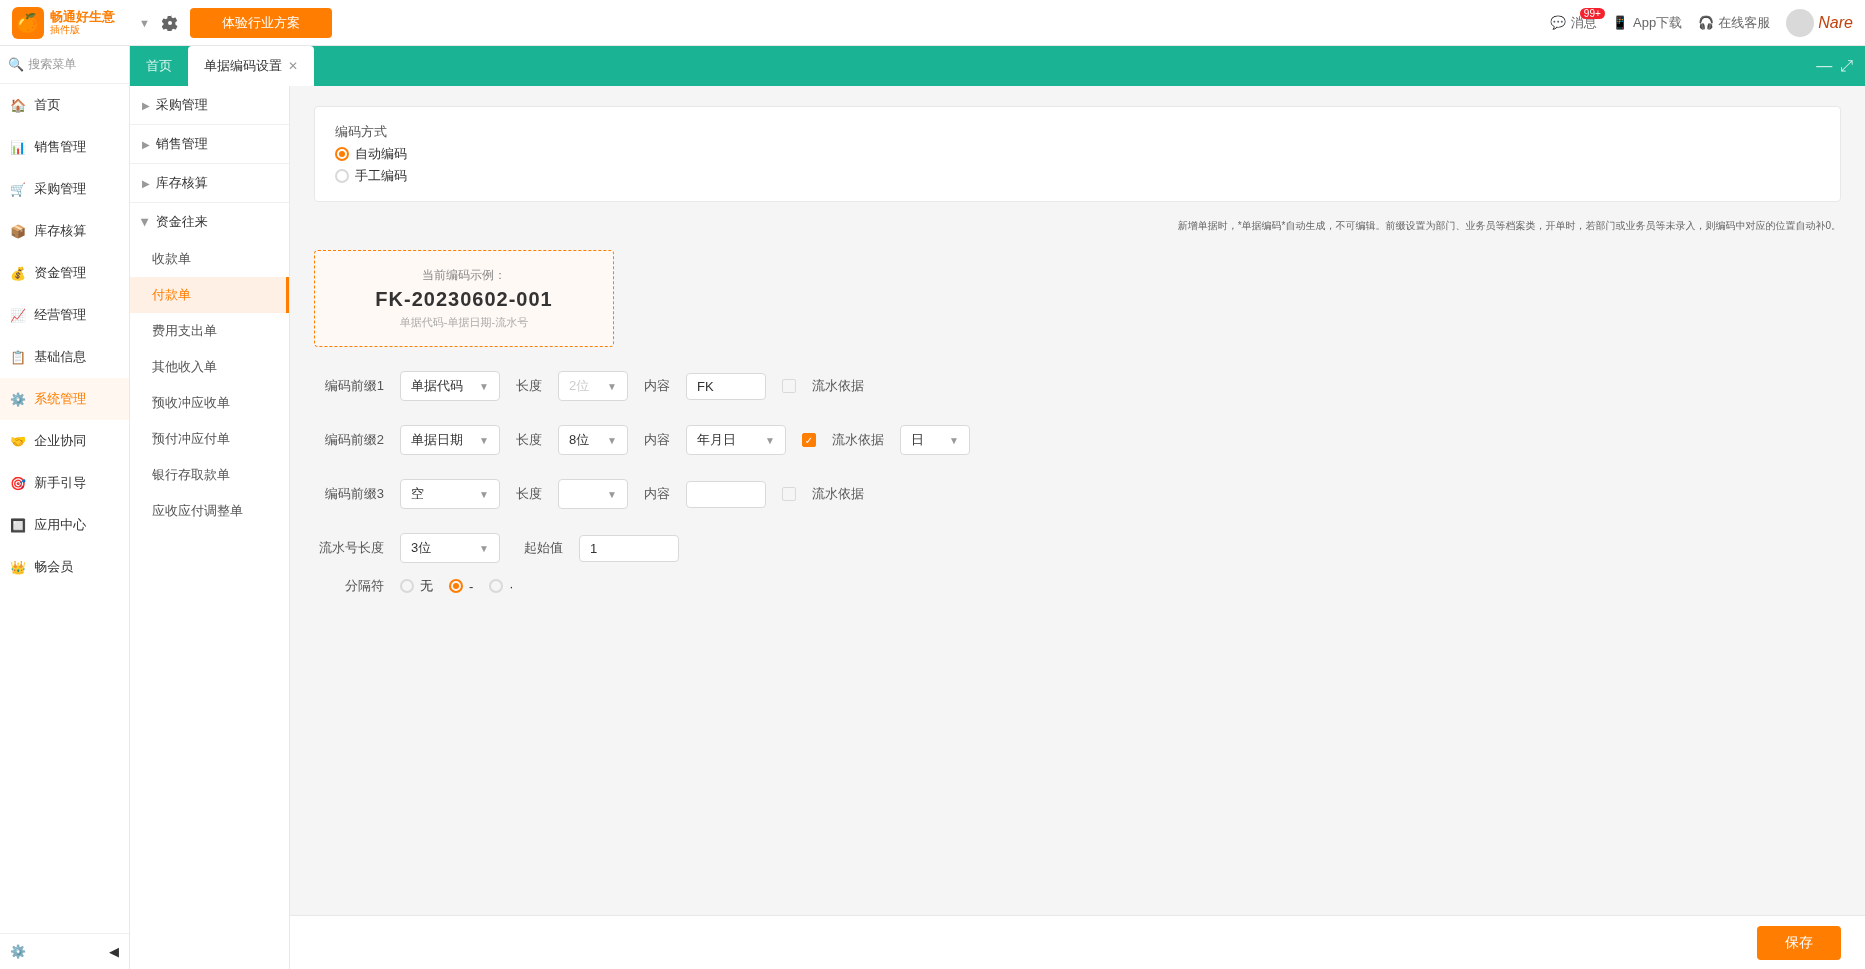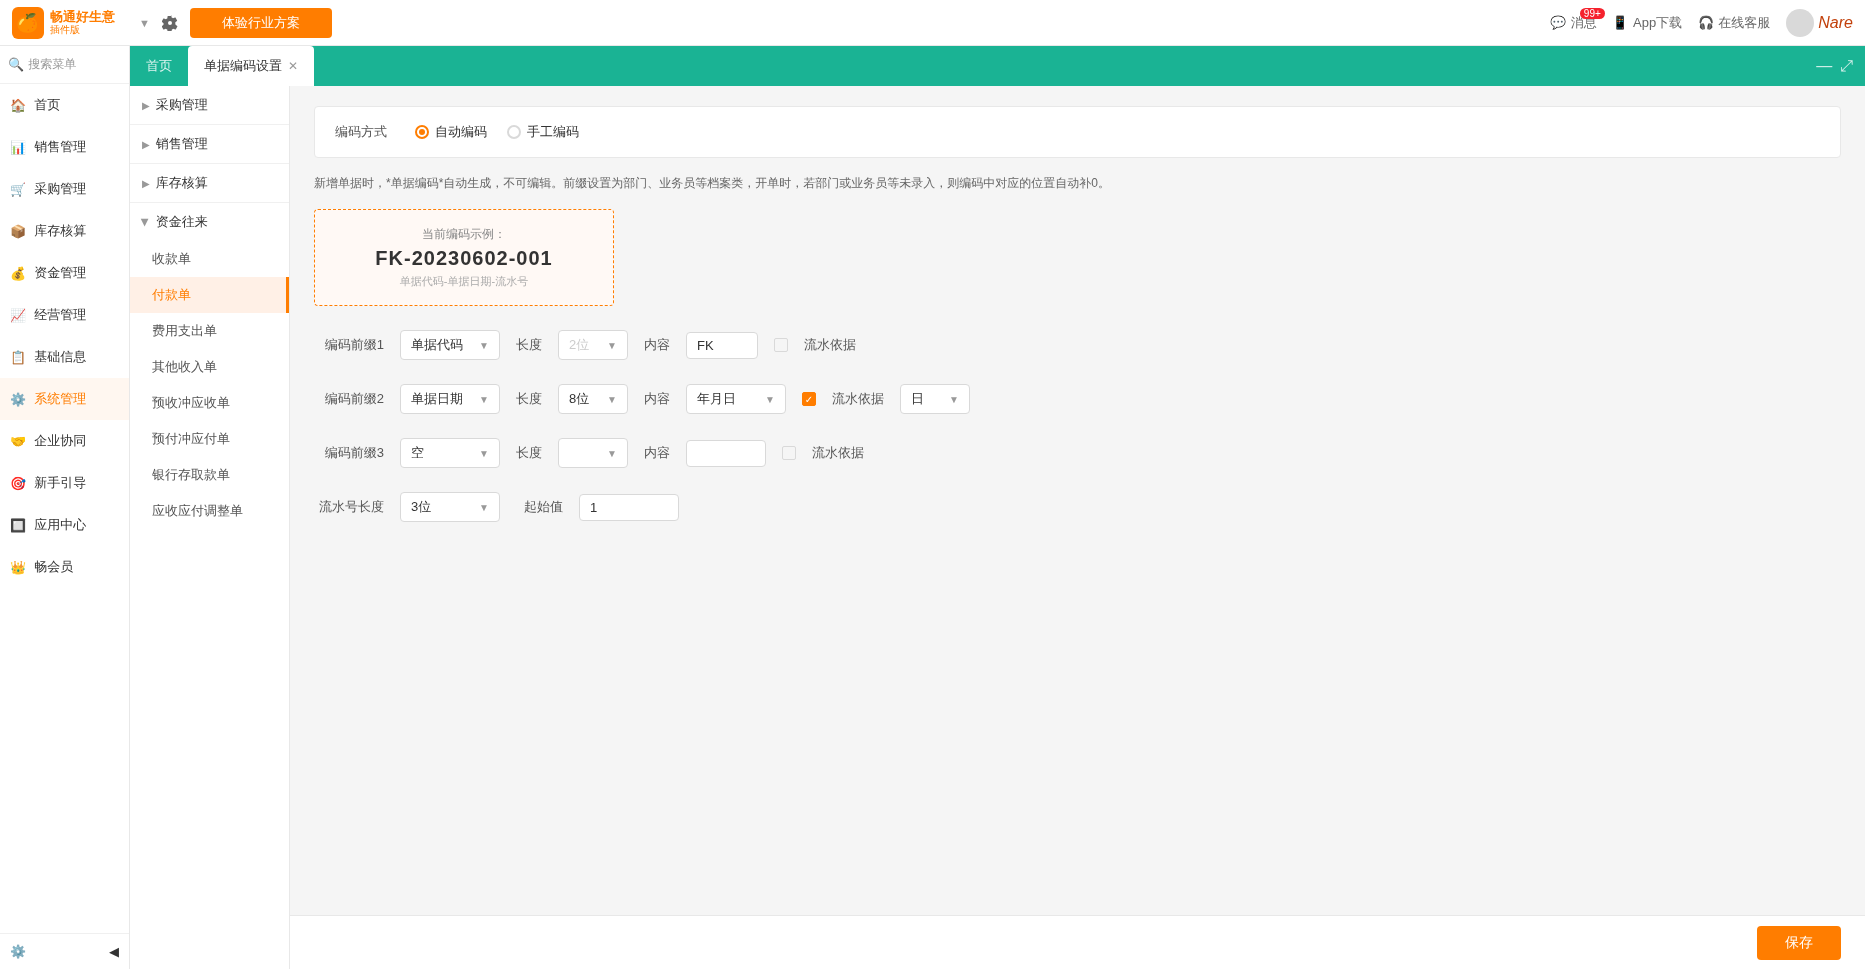--- a/index.html
+++ b/index.html
@@ -93,28 +93,28 @@
     .sub-menu-header.expanded .sub-menu-arrow { transform: rotate(90deg); }
 
     
     .main-content { flex: 1; padding: 20px 24px; overflow-y: auto; background: #f5f5f5; }
 
     .page-title { font-size: 16px; font-weight: bold; color: #333; margin-bottom: 20px; }
 
     
     .section-card { background: #fff; border: 1px solid #e8e8e8; border-radius: 4px; padding: 16px 20px; margin-bottom: 16px; }
 
-    .radio-group { display: flex; align-items: flex-start; gap: 20px; }
+    .radio-group { display: flex; align-items: flex-start; gap: 4px; flex-direction: column; }
     .radio-item { display: flex; align-items: center; gap: 6px; cursor: pointer; font-size: 13px; }
     .radio-circle { width: 14px; height: 14px; border-radius: 50%; border: 2px solid #d9d9d9; display: flex; align-items: center; justify-content: center; }
     .radio-circle.checked { border-color: #ff7d00; }
     .radio-circle.checked::after { content: ''; width: 6px; height: 6px; background: #ff7d00; border-radius: 50%; }
 
     
-    .info-text { font-size: 12px; color: #666; margin-bottom: 16px; line-height: 1.6; }
+    .info-text { font-size: 10px; color: #666; margin-bottom: 16px; line-height: 1.6; text-align: right; }
 
     
     .code-preview-box {
       background: #fff9f5;
       border: 1.5px dashed #ff7d00;
       border-radius: 4px;
       padding: 16px 20px;
       margin-bottom: 20px;
       width: 300px;
       text-align: center;
@@ -367,21 +367,21 @@
             <div class="form-select">
               <span>单据代码</span>
               <span class="select-arrow">▼</span>
             </div>
             <span style="color:#555;">长度</span>
             <div class="form-select form-select-sm">
               <span style="color:#ccc;">2位</span>
               <span class="select-arrow">▼</span>
             </div>
             <span style="color:#555;">内容</span>
-            <input class="form-input" value="FK" style="width: 72px;">
+            <input class="form-input" value="FK" style="width: 80px;">
             <div class="checkbox-sq"></div>
             <span style="color:#555;">流水依据</span>
           </div>
 
           <div class="form-row">
             <span class="form-label">编码前缀2</span>
             <div class="form-select">
               <span>单据日期</span>
               <span class="select-arrow">▼</span>
             </div>
@@ -423,20 +423,35 @@
           <div class="form-row">
             <span class="form-label">流水号长度</span>
             <div class="form-select">
               <span>3位</span>
               <span class="select-arrow">▼</span>
             </div>
             <span style="color:#555; margin-left:8px;">起始值</span>
             <input class="form-input" style="width: 100px;" value="1">
           </div>
 
+          <div class="sep-row">
+            <span class="form-label">分隔符</span>
+            <label class="radio-item">
+              <div class="radio-circle"></div>
+              <span>无</span>
+            </label>
+            <label class="radio-item">
+              <div class="radio-circle checked"></div>
+              <span>-</span>
+            </label>
+            <label class="radio-item">
+              <div class="radio-circle"></div>
+              <span>·</span>
+            </label>
+          </div>
         </div>
 
         <div class="bottom-bar">
           <button class="save-btn">保存</button>
         </div>
       </div>
     </div>
   </div>
 </div>
 

